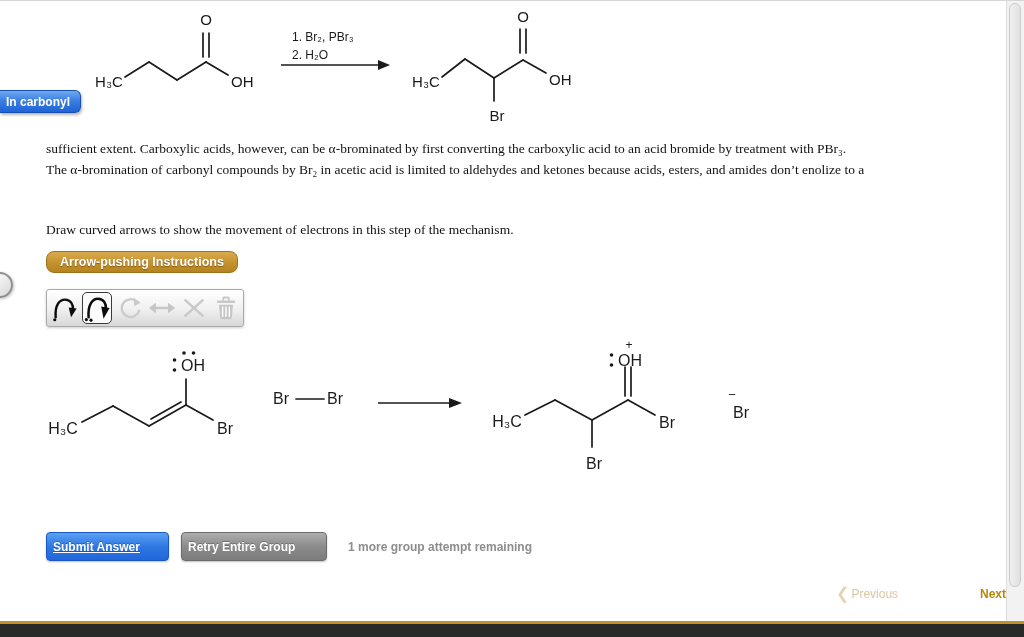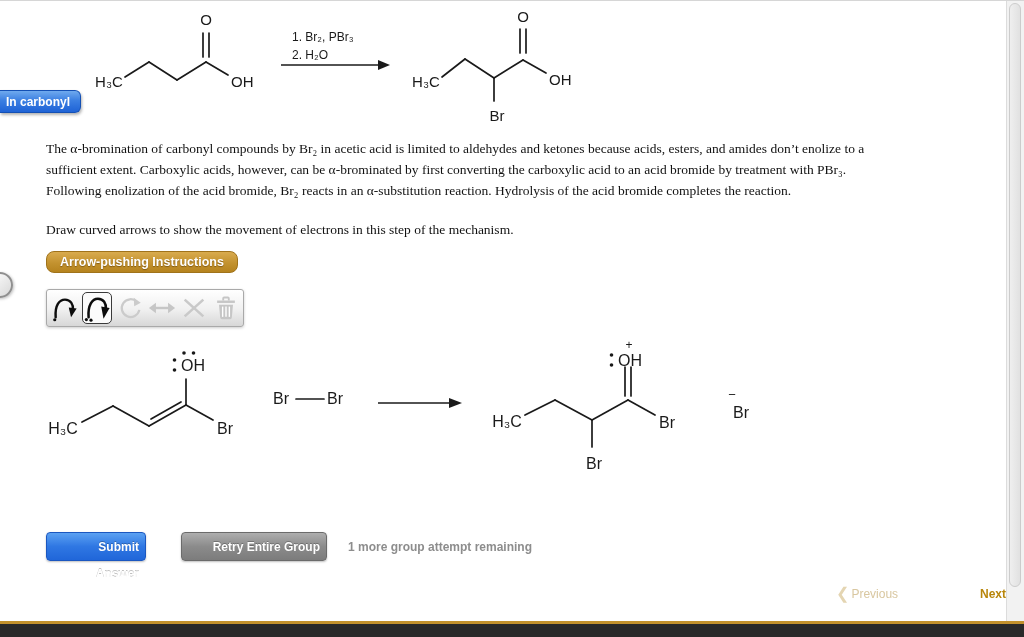--- a/index.html
+++ b/index.html
@@ -35,29 +35,29 @@
         box-sizing:border-box;cursor:pointer;}
   .tool.selected{border:1px solid #3a3a3a;border-radius:5px;background:#fbfbfb;}
   .tool.disabled{cursor:default;}
   
   text.atom{font-family:"Liberation Sans","DejaVu Sans",sans-serif;fill:#1a1a1a;}
   .sz15{font-size:15px;} .sz16{font-size:16px;} .sz12{font-size:12px;} .sz13{font-size:13px;}
   .bond{stroke:#1a1a1a;stroke-width:1.7;fill:none;stroke-linecap:round;}
   .thin{stroke:#1a1a1a;stroke-width:1.4;}
   .fillb{fill:#1a1a1a;}
   
-  .btn-blue{position:absolute;left:46px;top:531px;width:100px;height:29px;box-sizing:border-box;
+  .btn-blue{position:absolute;left:46px;top:531px;width:123px;height:29px;box-sizing:border-box;
             background:linear-gradient(#5ba1f2 0%,#2f77e3 50%,#2066d9 100%);
             border:1px solid #1b57c0;border-radius:4px;color:#fff;cursor:pointer;
-            font:bold 12px/27px "Liberation Sans",sans-serif;text-align:right;
-            text-shadow:0 -1px 0 rgba(0,0,0,.25);box-shadow:0 1px 2px rgba(0,0,0,.25);}
+            font:bold 12px/27px "Liberation Sans",sans-serif;text-align:left;
+            text-shadow:0 -1px 0 rgba(0,0,0,.25);box-shadow:0 1px 2px rgba(0,0,0,.25);text-decoration:underline;}
   .btn-gray{position:absolute;left:181px;top:531px;width:146px;height:29px;box-sizing:border-box;
             background:linear-gradient(#aeaeae 0%,#8b8b8b 50%,#7c7c7c 100%);
             border:1px solid #6b6b6b;border-radius:4px;color:#fff;cursor:pointer;
-            font:bold 12px/27px "Liberation Sans",sans-serif;text-align:right;
+            font:bold 12px/27px "Liberation Sans",sans-serif;text-align:left;
             text-shadow:0 -1px 0 rgba(0,0,0,.25);box-shadow:0 1px 2px rgba(0,0,0,.25);}
   .attempts{position:absolute;left:348px;top:539px;color:#8d8d8d;
             font:bold 12px "Liberation Sans",sans-serif;}
   
   .nav-prev{position:absolute;left:836px;top:585px;display:flex;align-items:center;gap:2px;
             color:#d9c7a0;font:12px "Liberation Sans",sans-serif;cursor:default;}
   .nav-prev .chev{color:#e4d5b2;font-size:16px;line-height:16px;}
   .nav-next{position:absolute;left:980px;top:585px;display:flex;align-items:center;gap:1px;
             color:#b8860b;font:bold 12px "Liberation Sans",sans-serif;cursor:pointer;}
   .nav-next .chev{color:#ca961b;font-size:17px;line-height:16px;font-weight:bold;}
@@ -105,23 +105,22 @@
       <text class="atom sz15" text-anchor="middle" x="457" y="112">Br</text>
       <line class="bond" x1="480" y1="20" x2="480" y2="44"></line>
       <line class="bond" x1="486" y1="20" x2="486" y2="44"></line>
       <text class="atom sz15" text-anchor="middle" x="483" y="13">O</text>
       <line class="bond" x1="483" y1="51" x2="506" y2="64"></line>
       <text class="atom sz15" x="509" y="76">OH</text>
     </g>
   </svg>
 
   <div class="para">
+    <div class="ln">sufficient extent. Carboxylic acids, however, can be α-brominated by first converting the carboxylic acid to an acid bromide by treatment with PBr₃.</div>
     <div class="ln">The α-bromination of carbonyl compounds by Br₂ in acetic acid is limited to aldehydes and ketones because acids, esters, and amides don’t enolize to a</div>
-    <div class="ln">sufficient extent. Carboxylic acids, however, can be α-brominated by first converting the carboxylic acid to an acid bromide by treatment with PBr₃.</div>
-    <div class="ln">Following enolization of the acid bromide, Br₂ reacts in an α-substitution reaction. Hydrolysis of the acid bromide completes the reaction.</div>
   </div>
   <div class="instruction">Draw curved arrows to show the movement of electrons in this step of the mechanism.</div>
 
   <button class="apbtn">Arrow-pushing Instructions</button>
 
   <div class="handle"></div>
 
   <div class="toolbar">
     <span class="tool">
       <svg width="28" height="30" viewBox="0 0 30 30">

